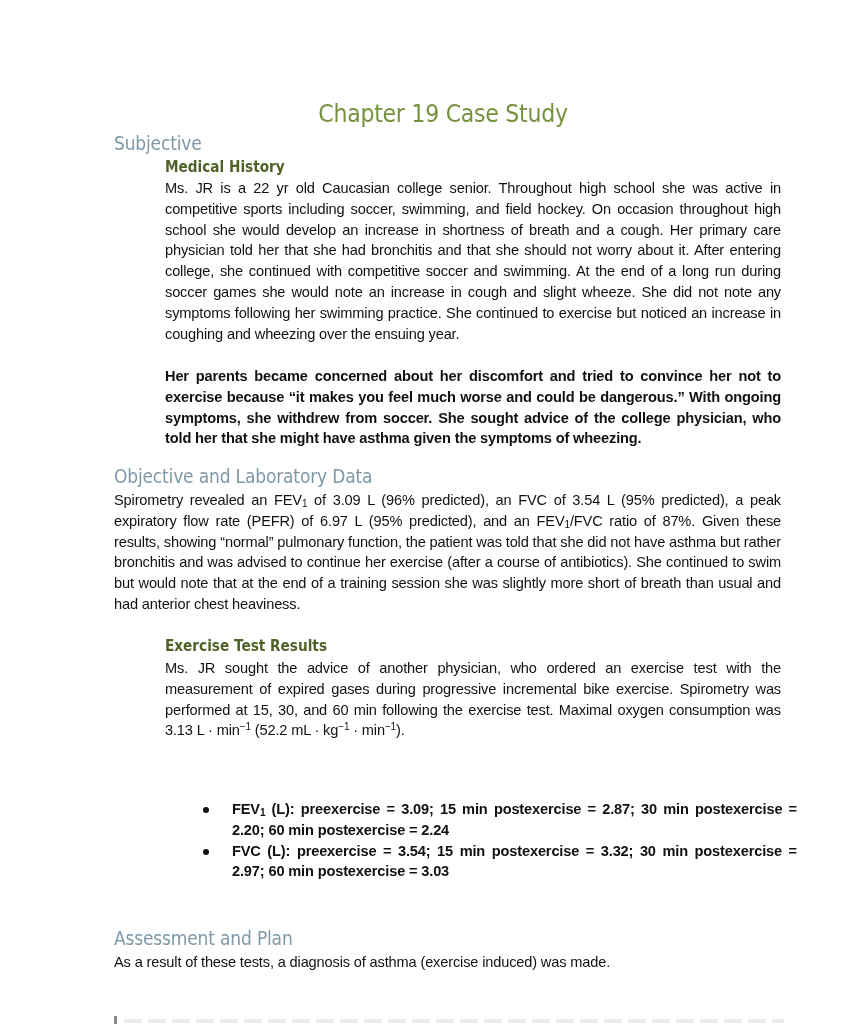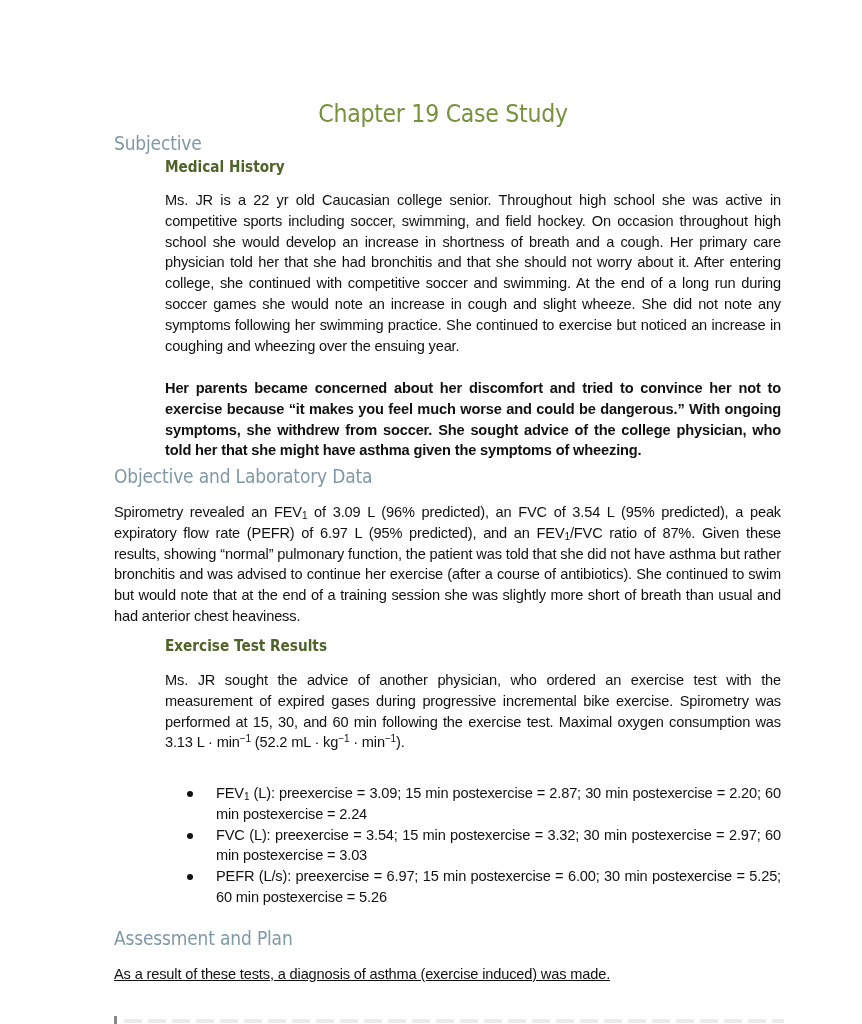--- a/index.html
+++ b/index.html
@@ -24,27 +24,26 @@
     .h2 {
       position: absolute; left: 153px; font-size: 15.5px; font-weight: bold; color: #4f6228;
       font-family: "DejaVu Sans", sans-serif;
       transform: scaleX(0.88); transform-origin: left;
       white-space: nowrap;
     }
     .para {
       position: absolute; font-size: 14.6px; line-height: 20.8px;
       text-align: justify; text-align-last: left;
       letter-spacing: -0.15px;
-      margin-top: 12px;
     }
     .indent { left: 153px; width: 616px; }
     .flush { left: 102px; width: 667px; }
     .bullets {
-      position: absolute; left: 153px; width: 616px; margin: 0; padding: 0; list-style: none;
-      font-size: 14.6px; line-height: 20.8px; letter-spacing: -0.15px;
+      position: absolute; left: 153px; width: 616px; margin: 16px; padding: 0; list-style: none;
+      font-size: 14.6px; line-height: 20.8px; letter-spacing: -0.15px; font-weight: bold;
     }
     .bullets li { position: relative; padding-left: 51px; text-align: justify; text-align-last: left; }
     .bullets li .dot {
       position: absolute; left: 22px; top: 8px; width: 6px; height: 6px; border-radius: 50%; background: #111;
     }
     sub { font-size: 10px; vertical-align: -2px; line-height: 0; }
     sup { font-size: 10px; vertical-align: 5px; line-height: 0; }
     .bottom-mark {
       position: absolute; left: 102px; top: 1016px; width: 3px; height: 8px; background: #888;
     }
@@ -73,23 +72,20 @@
   <div class="para indent" style="top:658px;"><span>Ms. JR sought the advice of another physician, who ordered an exercise test with the measurement of expired gases during progressive incremental bike exercise. Spirometry was performed at 15, 30, and 60 min following the exercise test. Maximal oxygen consumption was 3.13 L · min</span><sup>−1</sup><span> (52.2 mL · kg</span><sup>−1</sup><span> · min</span><sup>−1</sup><span>).</span></div>
 
 
   <ul class="bullets" style="top:783px;">
     <li>
       <span class="dot"></span><span>FEV</span><sub>1</sub><span> (L): </span><span>preexercise = 3.09; 15 min postexercise = 2.87; 30 min postexercise = 2.20; 60 min postexercise = 2.24</span>
     </li>
     <li>
       <span class="dot"></span><span>FVC</span><span> (L): </span><span>preexercise = 3.54; 15 min postexercise = 3.32; 30 min postexercise = 2.97; 60 min postexercise = 3.03</span>
     </li>
-    <li>
-      <span class="dot"></span><span>PEFR</span><span> (L/s): </span><span>preexercise = 6.97; 15 min postexercise = 6.00; 30 min postexercise = 5.25; 60 min postexercise = 5.26</span>
-    </li>
   </ul>
 
   <div class="h1" style="top:927px;">Assessment and Plan</div>
-  <div class="para flush" style="top:952px;text-decoration:underline;">As a result of these tests, a diagnosis of asthma (exercise induced) was made.</div>
+  <div class="para flush" style="top:952px;">As a result of these tests, a diagnosis of asthma (exercise induced) was made.</div>
 
   <div class="bottom-mark"></div>
   <div class="bottom-faint"></div>
 </div>
 
 </body></html>

